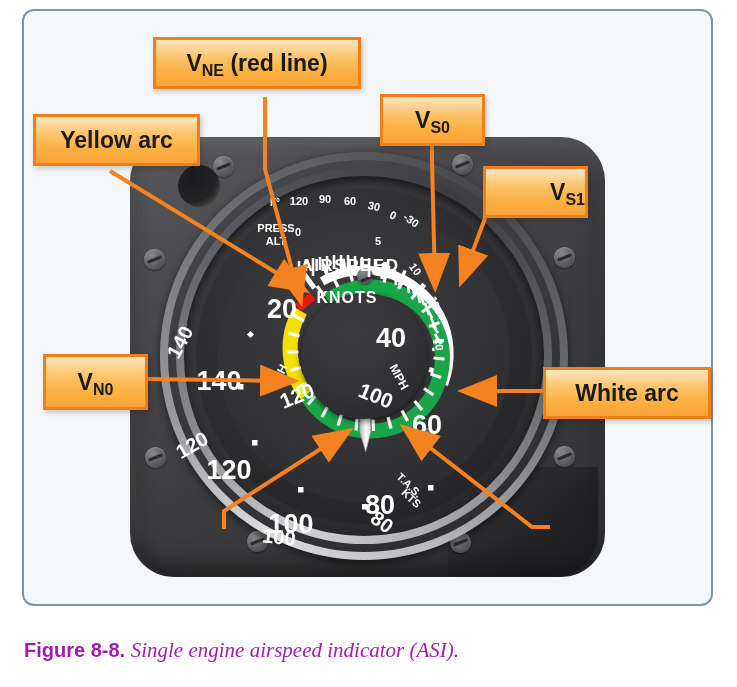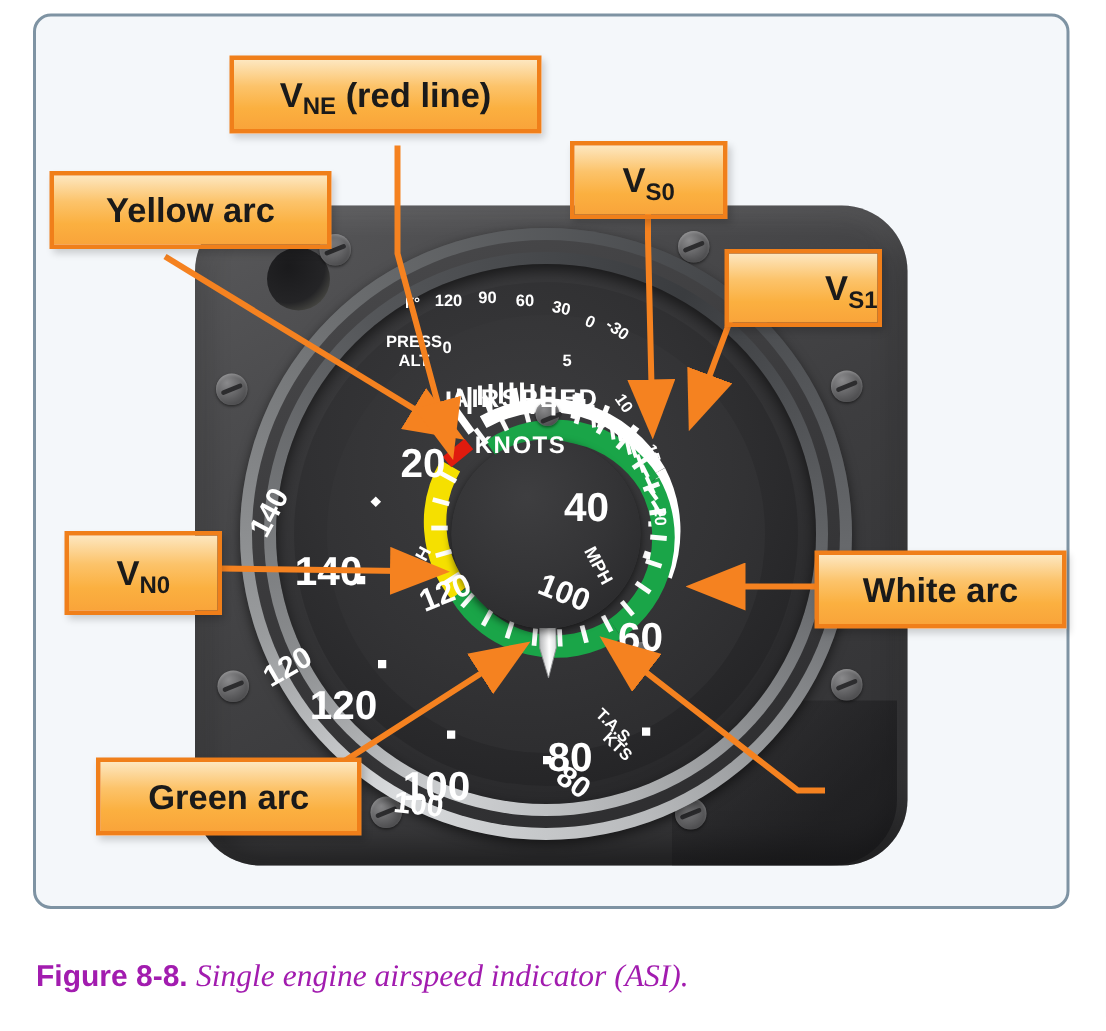--- a/index.html
+++ b/index.html
@@ -353,43 +353,40 @@
         <path d="M 202 520 L 202 502 L 325 423" marker-end="url(#ar)"></path>
 
         <path d="M 528 518 L 510 518 L 384 420" marker-end="url(#ar)"></path>
       </g>
     </svg>
 
     <div class="callout" style="left:131px;top:28px;width:208px;height:52px;">
       <span><span>V</span><sub>NE</sub><span> (red line)</span></span>
     </div>
 
-    <div class="callout" style="left:11px;top:105px;width:188px;height:52px;">
+    <div class="callout" style="left:11px;top:105px;width:167px;height:52px;">
       <span>Yellow arc</span>
     </div>
 
     <div class="callout" style="left:358px;top:85px;width:105px;height:52px;">
       <span><span>V</span><sub>S0</sub></span>
     </div>
 
     <div class="callout" style="left:461px;top:157px;width:105px;height:52px;justify-content:flex-end;">
       <span><span>V</span><sub>S1</sub></span>
     </div>
 
     <div class="callout" style="left:21px;top:345px;width:105px;height:56px;">
       <span><span>V</span><sub>N0</sub></span>
     </div>
 
     <div class="callout" style="left:521px;top:358px;width:168px;height:52px;">
       <span>White arc</span>
     </div>
 
-    <div class="callout" style="left:42px;top:496px;width:177px;height:52px;">
-      <span>Green arc</span>
-    </div>
 
 
   </div>
 
   <div class="caption">
     <span class="fig">Figure 8-8.</span>
     <span class="cap-text">Single engine airspeed indicator (ASI).</span>
   </div>
 
 </div>

